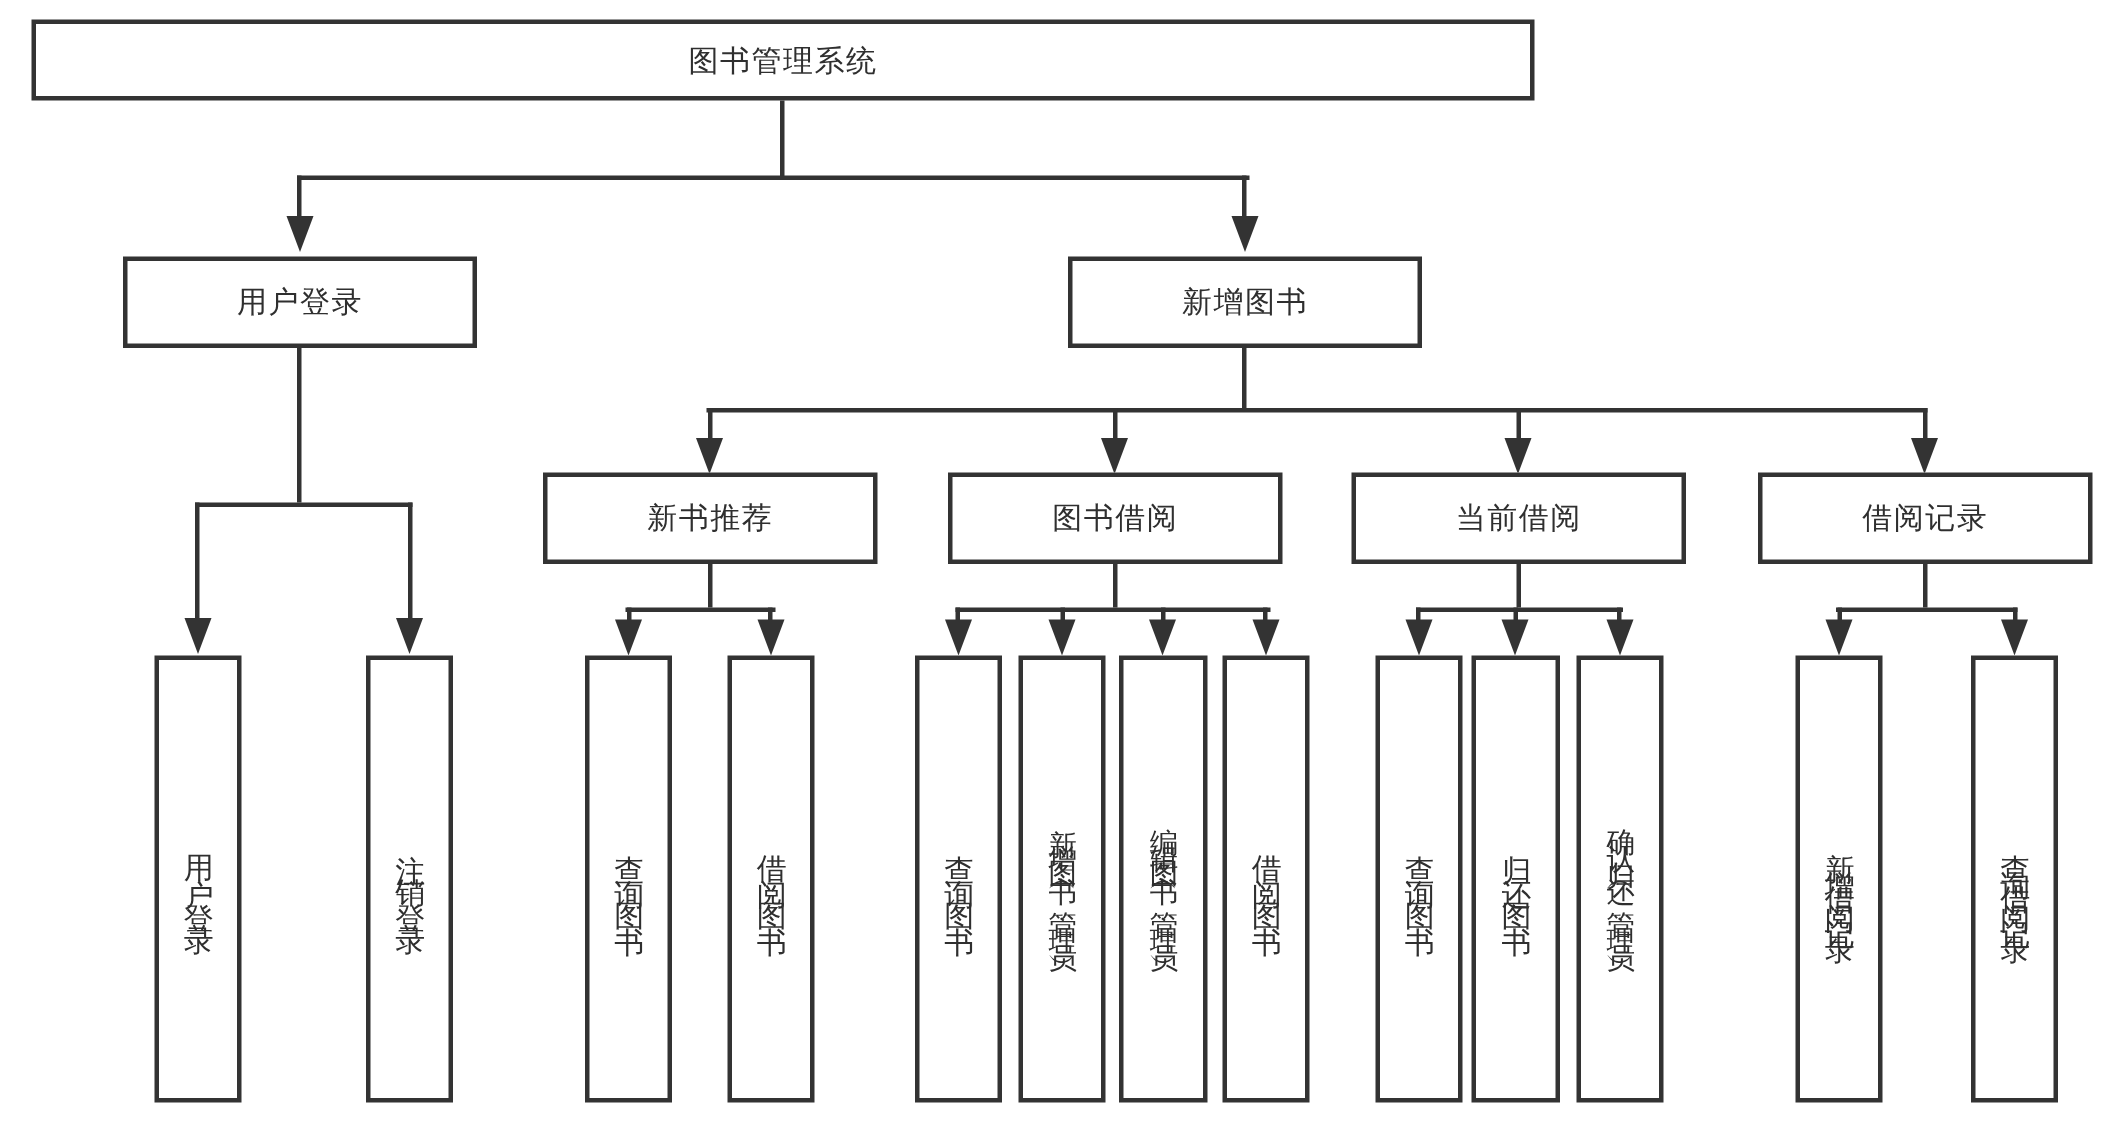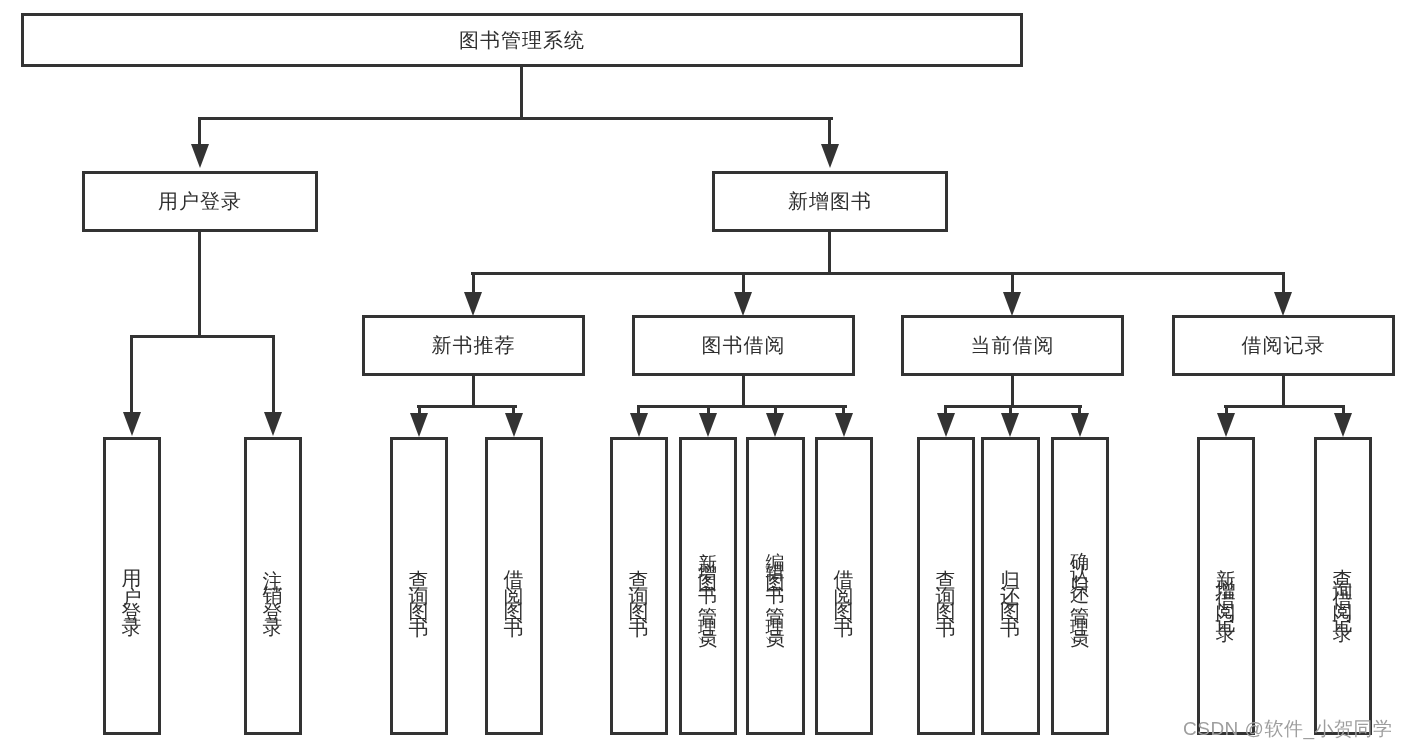--- a/index.html
+++ b/index.html
@@ -153,15 +153,14 @@
     <span>确认归还（管理员）</span>
   </div>
 
   <div class="box vbox v6" style="left:1197px;top:437px;width:58px;height:298px;">
     <span>新增借阅记录</span>
   </div>
   <div class="box vbox v6" style="left:1314px;top:437px;width:58px;height:298px;">
     <span>查询借阅记录</span>
   </div>
 
-  <div id="watermark">CSDN @软件_小贺同学</div>
 
 </div>
 
 </body></html>

